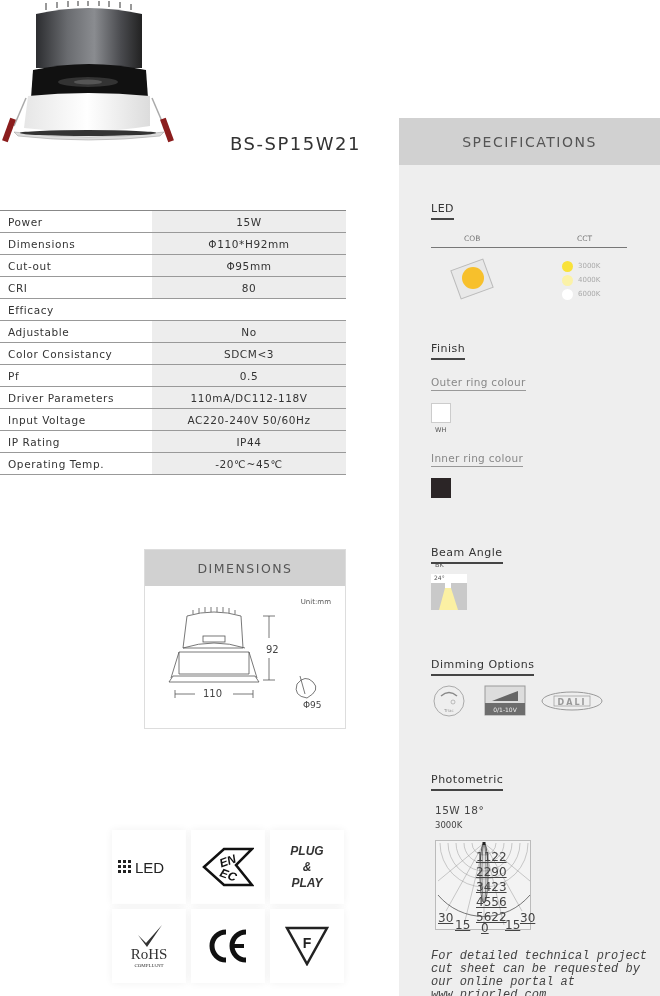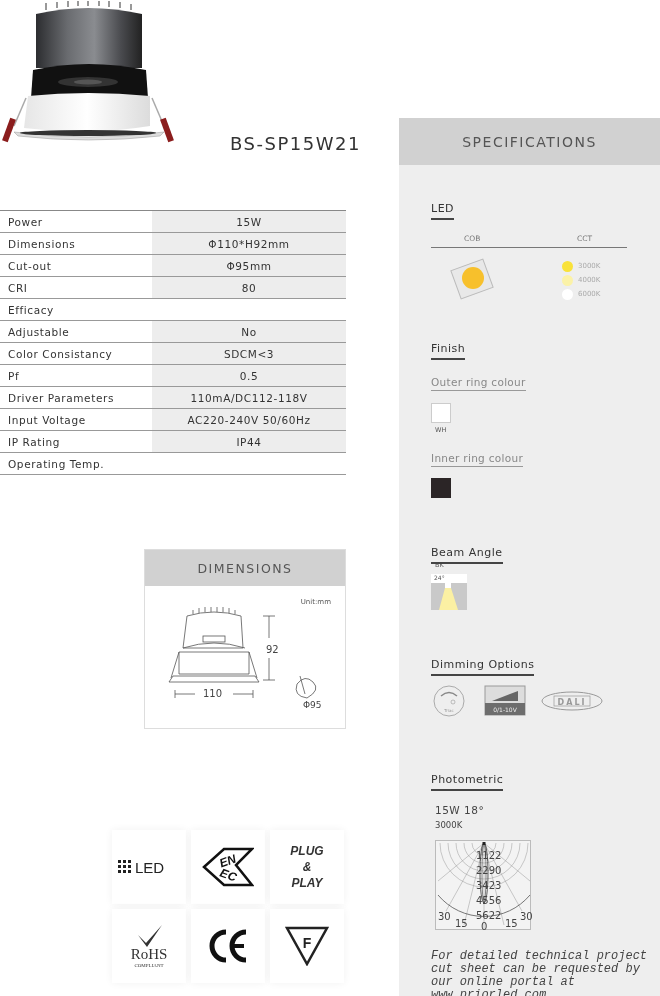--- a/index.html
+++ b/index.html
@@ -39,21 +39,21 @@
     .cct-item { display: flex; align-items: center; height: 14px; font-size: 7px; color: #aaa; }
     .cct-dot { width: 11px; height: 11px; border-radius: 50%; margin-right: 5px; }
     .swatch { position: absolute; left: 32px; width: 20px; height: 20px; border: 1px solid #ccc; }
     .swatch-label { position: absolute; left: 36px; font-size: 6.5px; color: #555; }
 
     .dim-icons { position: absolute; top: 565px; left: 33px; width: 180px; height: 35px; }
 
     .photo-head { position: absolute; left: 36px; top: 686px; font-size: 10.5px; color: #444; letter-spacing: 0.5px; }
     .photo-sub { position: absolute; left: 36px; top: 702px; font-size: 8.5px; color: #444; }
     .polar { position: absolute; left: 36px; top: 722px; width: 96px; height: 90px; background: #f3f3f3; border: 1px solid #bbb; }
-    .polar-label { position: absolute; font-size: 10px; color: #444; }
+    .polar-label { position: absolute; font-size: 12px; color: #444; text-decoration: underline; }
 
     .footnote { position: absolute; left: 32px; top: 832px; width: 225px; font-size: 12px; font-style: italic; color: #444; line-height: 13px; font-family: Liberation Mono, monospace; }
   </style>
 </head>
 <body>
 
 <div class="product">
   <svg width="180" height="150" viewBox="0 0 180 150">
     <defs>
       <linearGradient id="hs" x1="0" x2="1" y1="0" y2="0">
@@ -137,20 +137,21 @@
   <div class="spec-row">
       <span class="k">Input Voltage</span>
       <span class="v">AC220-240V 50/60Hz</span>
     </div>
   <div class="spec-row">
       <span class="k">IP Rating</span>
       <span class="v">IP44</span>
     </div>
   <div class="spec-row">
       <span class="k">Operating Temp.</span>
+      <span class="v">-20℃~45℃</span>
     </div>
 </div>
 
 <div class="dims">
   <div class="dims-head">DIMENSIONS</div>
   <div class="dims-unit">Unit:mm</div>
   <svg width="202" height="144" viewBox="0 0 202 144">
     <g fill="none" stroke="#555" stroke-width="0.8">
 
       <path d="M48,28 L48,24 M54,27 L54,22 M60,26 L60,21 M66,26 L66,21 M72,26 L72,21 M78,26 L78,21 M84,27 L84,22 M90,28 L90,24"></path>

